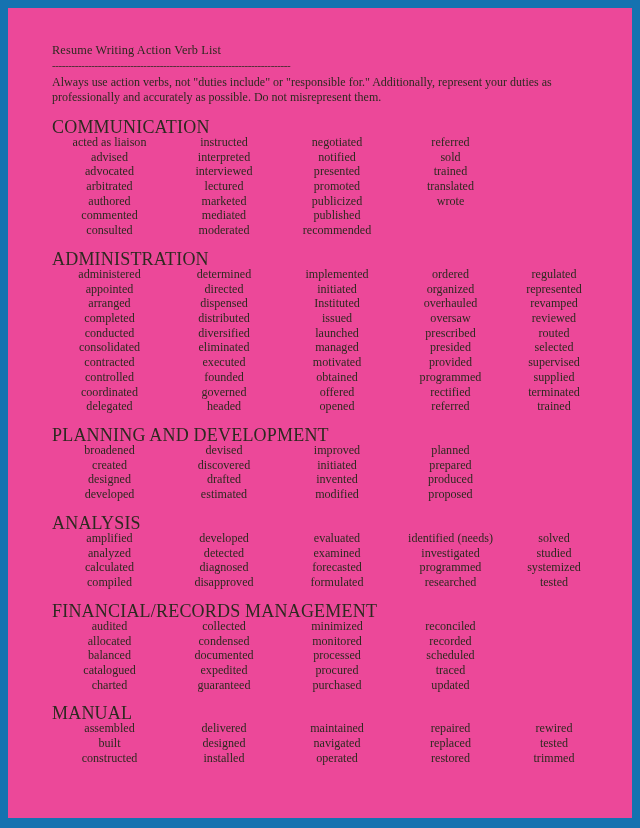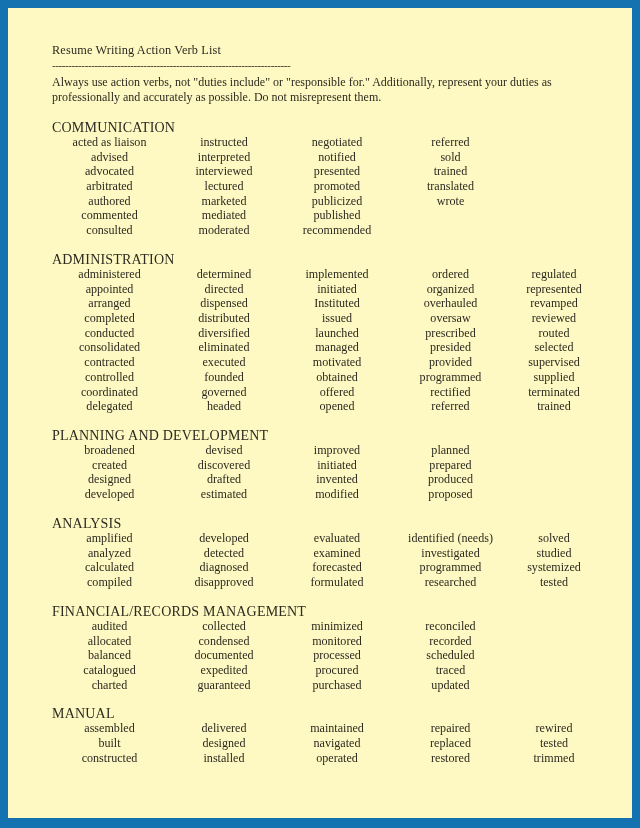--- a/index.html
+++ b/index.html
@@ -12,21 +12,21 @@
     background: #1572b0;
     font-family: "Liberation Serif", "DejaVu Serif", serif;
     overflow: hidden;
   }
   #page {
     position: absolute;
     left: 8px;
     top: 8px;
     width: 624px;
     height: 810px;
-    background: #fef9c3;
+    background: #ec4899;
     box-sizing: border-box;
     overflow: hidden;
   }
   #inner {
     position: absolute;
     left: 44px;
     top: 34px;
     width: 548px;
   }
   .doc-title {
@@ -51,21 +51,21 @@
     font-size: 12px;
     color: #2d2a20;
     line-height: 15.4px;
     margin-top: 3px;
     width: 538px;
   }
   .section {
     margin-top: 14px;
   }
   .section-title {
-    font-size: 14px;
+    font-size: 18px;
     color: #2d2a20;
     line-height: 15px;
     letter-spacing: 0.2px;
     white-space: nowrap;
   }
   .grid {
     display: grid;
     grid-template-columns: 115px 114px 112px 115px 92px;
     margin-top: 0px;
   }

